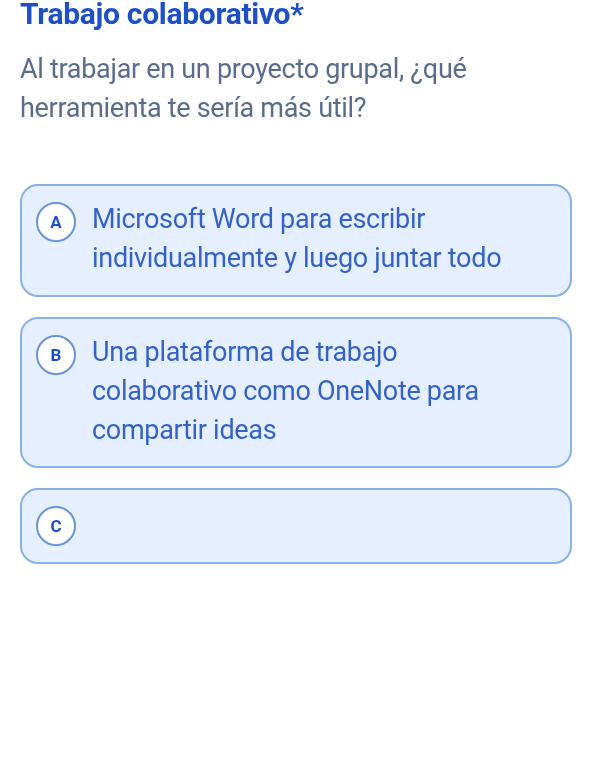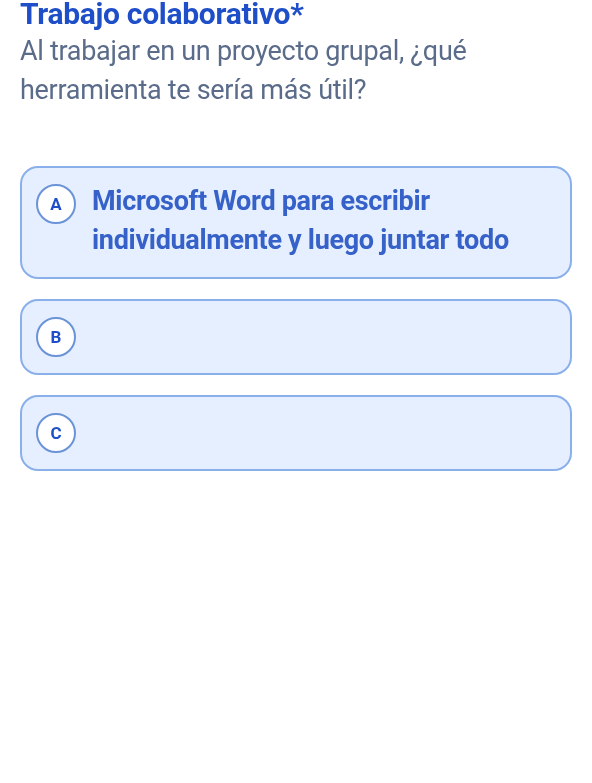--- a/index.html
+++ b/index.html
@@ -23,20 +23,21 @@
       line-height: 1.2;
       letter-spacing: -0.3px;
     }
     .asterisk {
       color: #1e4fc9;
     }
     .question-prompt {
       color: #5a6c8a;
       font-size: 27px;
       font-weight: 400;
+      margin-top: 18px;
       line-height: 1.45;
       letter-spacing: -0.3px;
     }
     .options {
       margin-top: 56px;
     }
     .option-card {
       display: flex;
       align-items: flex-start;
       background: #e6efff;
@@ -58,21 +59,21 @@
       font-size: 17px;
       font-weight: 700;
       display: flex;
       align-items: center;
       justify-content: center;
       margin-top: 2px;
     }
     .option-text {
       color: #3561c9;
       font-size: 27px;
-      font-weight: 700;
+      font-weight: 400;
       line-height: 1.45;
       letter-spacing: -0.3px;
       padding-right: 40px;
     }
   </style>
 </head>
 <body>
 
 <div class="question-title">
   <span>Trabajo colaborativo</span><span class="asterisk">*</span>
@@ -82,19 +83,20 @@
 
 <div class="options">
 
   <div class="option-card">
     <div class="option-letter">A</div>
     <div class="option-text">Microsoft Word para escribir individualmente y luego juntar todo</div>
   </div>
 
   <div class="option-card">
     <div class="option-letter">B</div>
+    <div class="option-text">Una plataforma de trabajo colaborativo como OneNote para compartir ideas</div>
   </div>
 
   <div class="option-card">
     <div class="option-letter">C</div>
   </div>
 
 </div>
 
 </body></html>

